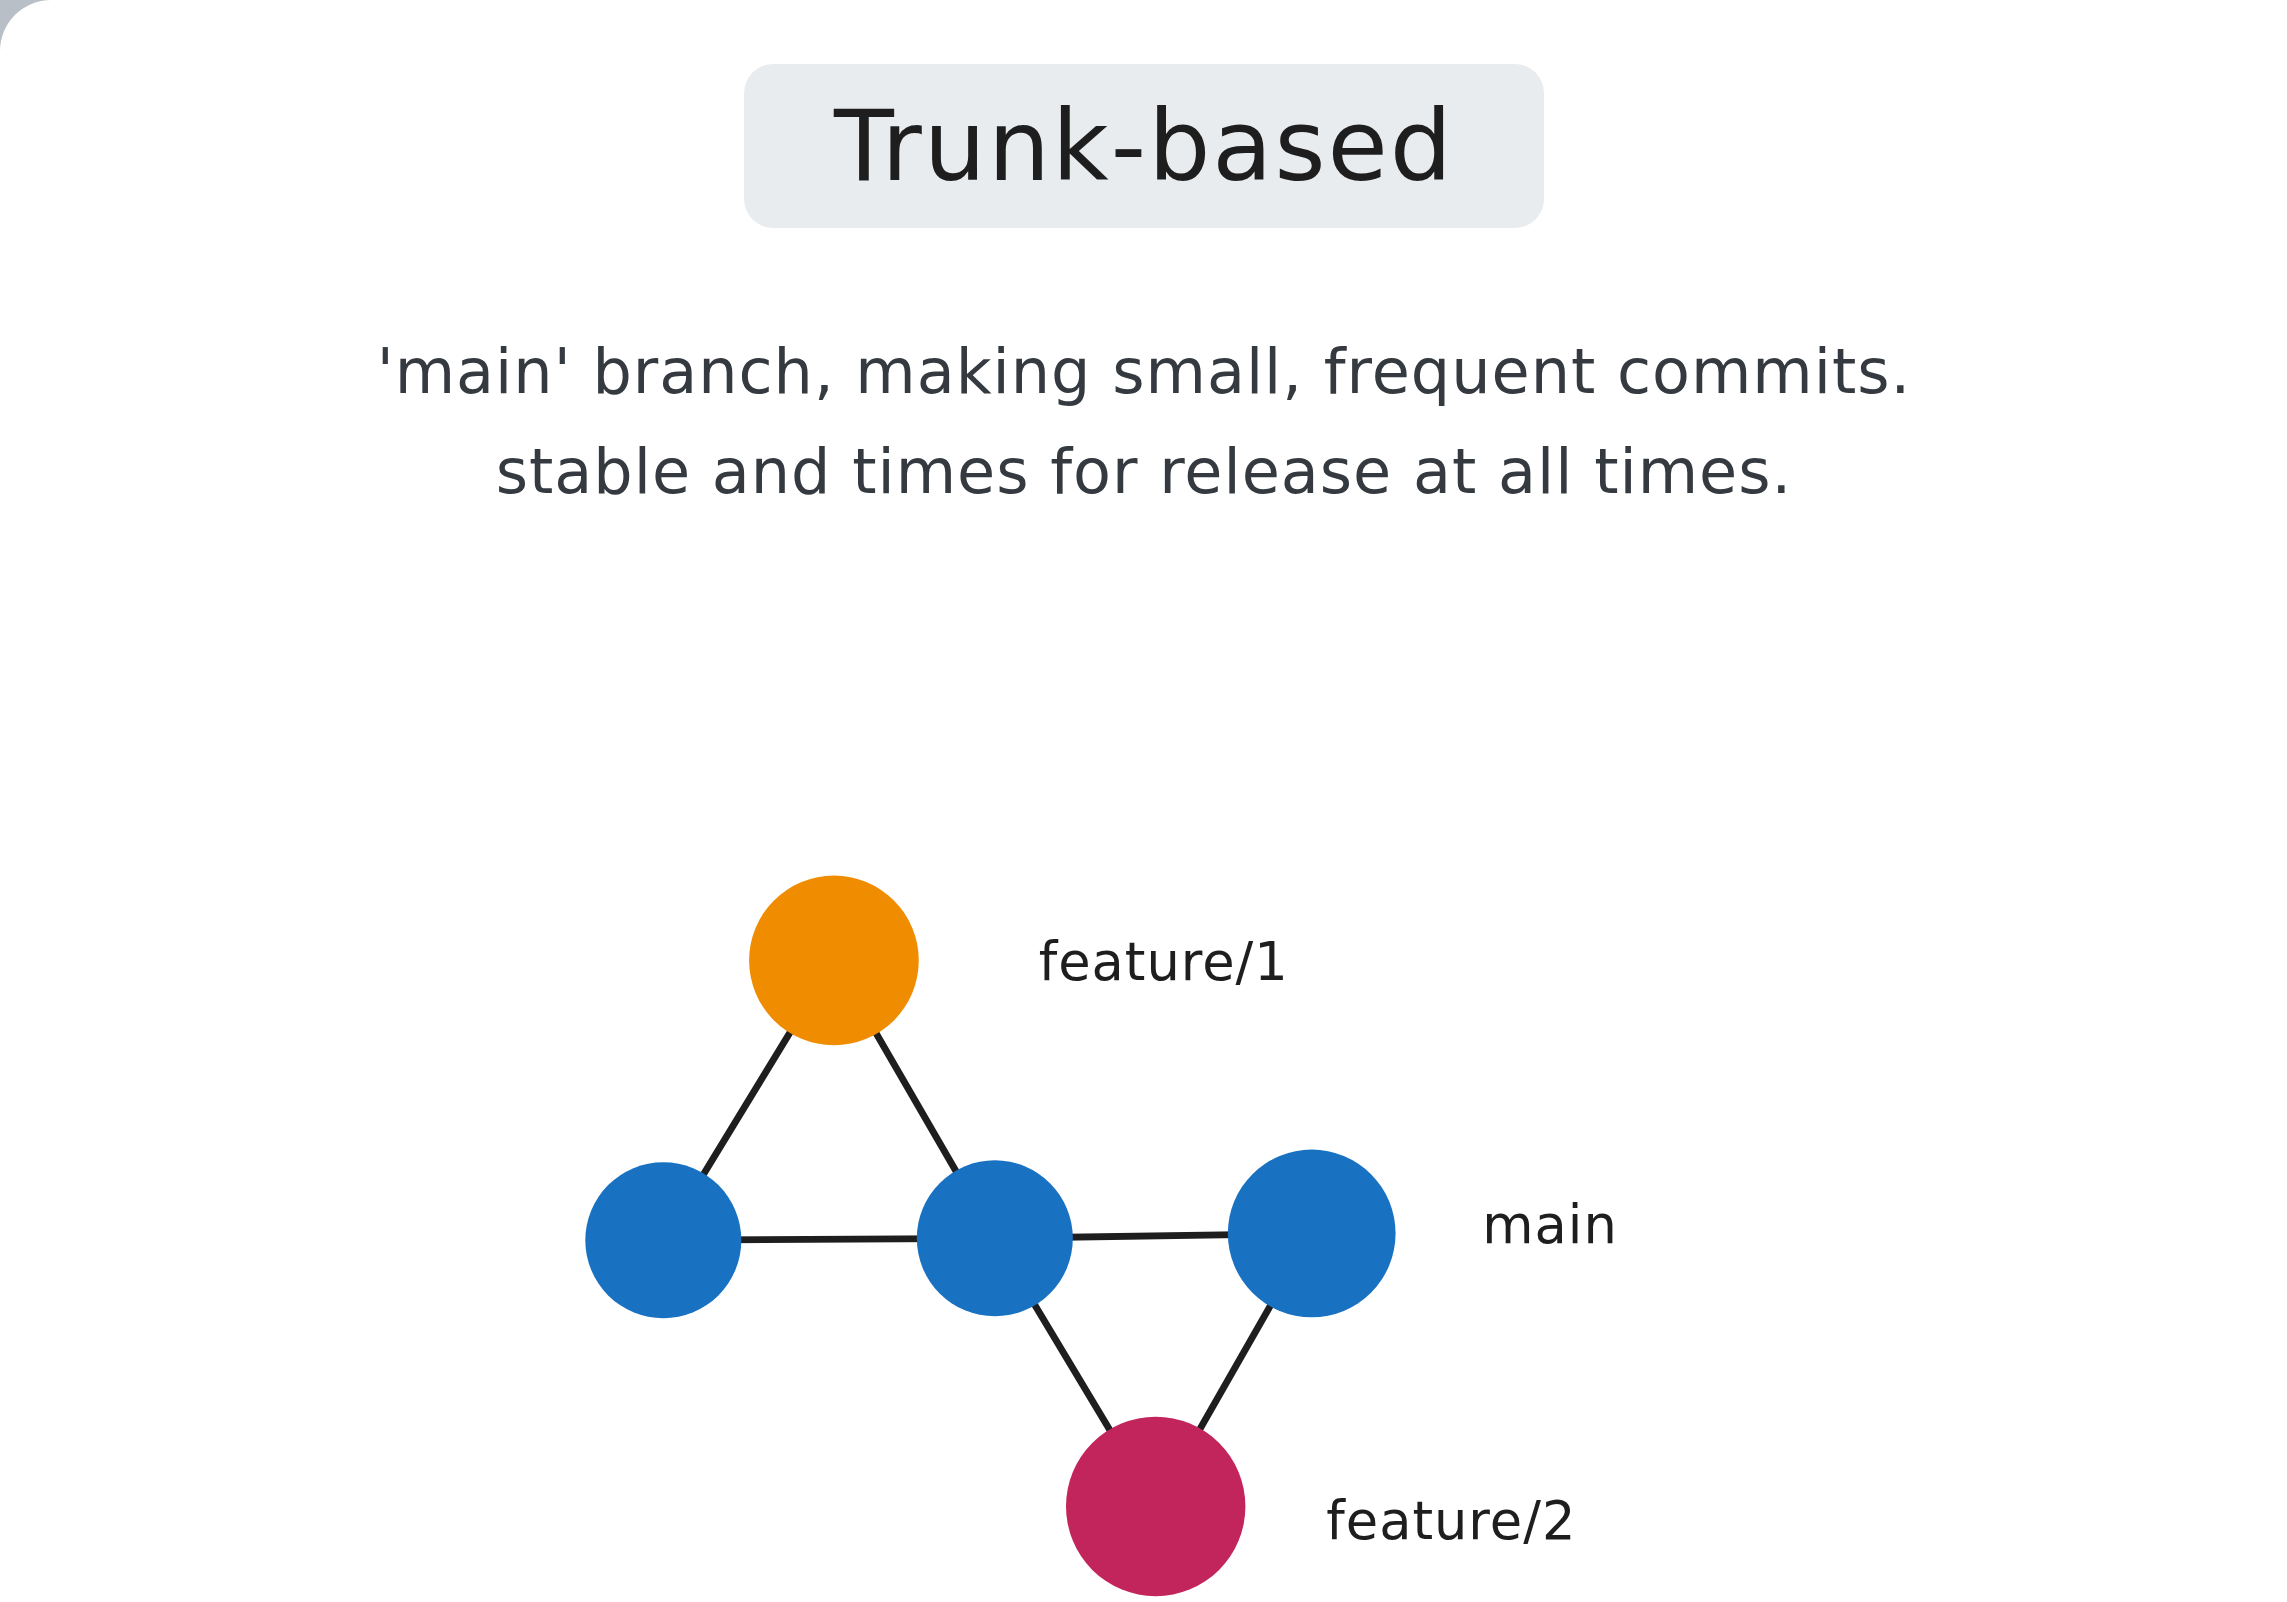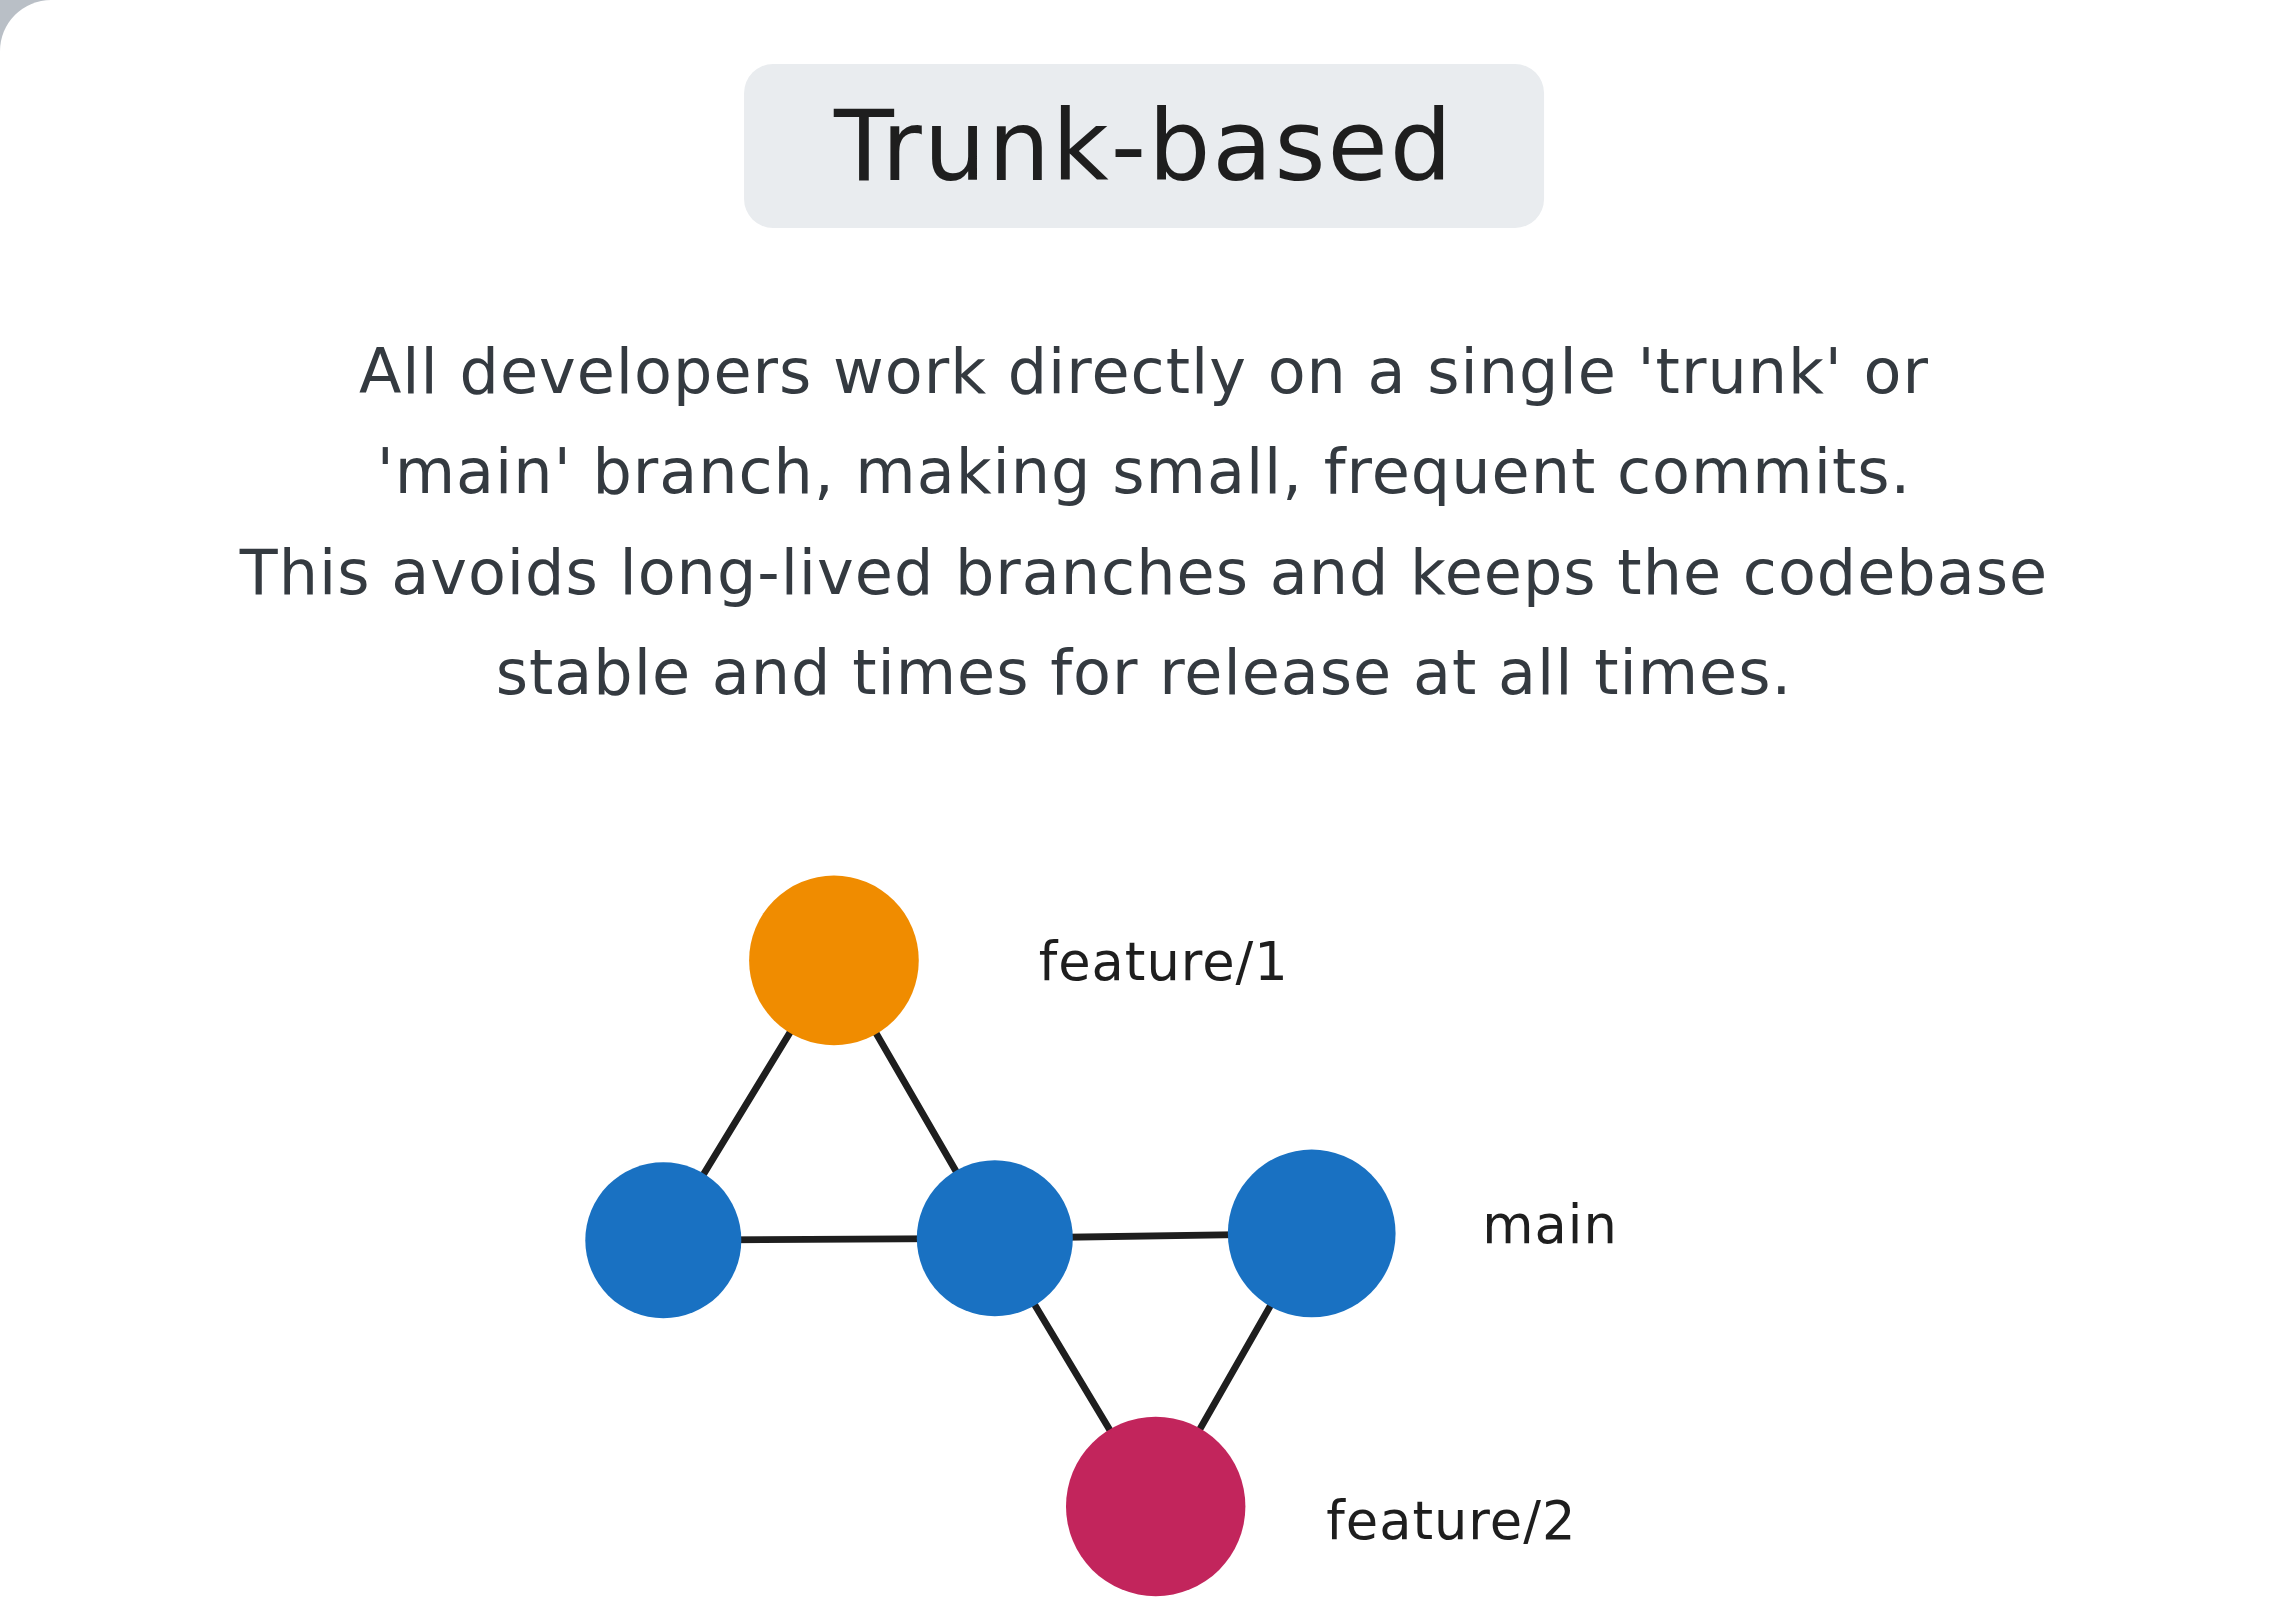--- a/index.html
+++ b/index.html
@@ -63,23 +63,21 @@
 </head>
 <body>
 
 <div class="canvas">
 
   <div class="title-pill">
     <div class="title-text">Trunk-based</div>
   </div>
 
   <div class="description">
-    <div class="line">All developers work directly on a single 'trunk' or</div>
     <div class="line">'main' branch, making small, frequent commits.</div>
-    <div class="line">This avoids long-lived branches and keeps the codebase</div>
     <div class="line">stable and times for release at all times.</div>
   </div>
 
   <svg class="graph" viewBox="0 0 2346 1643" xmlns="http://www.w3.org/2000/svg">
       <line x1="855" y1="985" x2="680" y2="1272" stroke="#1e1e1e" stroke-width="7" stroke-linecap="round"></line>
       <line x1="855" y1="985" x2="1020" y2="1270" stroke="#1e1e1e" stroke-width="7" stroke-linecap="round"></line>
       <line x1="680" y1="1272" x2="1020" y2="1270" stroke="#1e1e1e" stroke-width="7" stroke-linecap="round"></line>
       <line x1="1020" y1="1270" x2="1345" y2="1265" stroke="#1e1e1e" stroke-width="7" stroke-linecap="round"></line>
       <line x1="1020" y1="1270" x2="1185" y2="1545" stroke="#1e1e1e" stroke-width="7" stroke-linecap="round"></line>
       <line x1="1345" y1="1265" x2="1185" y2="1545" stroke="#1e1e1e" stroke-width="7" stroke-linecap="round"></line>

